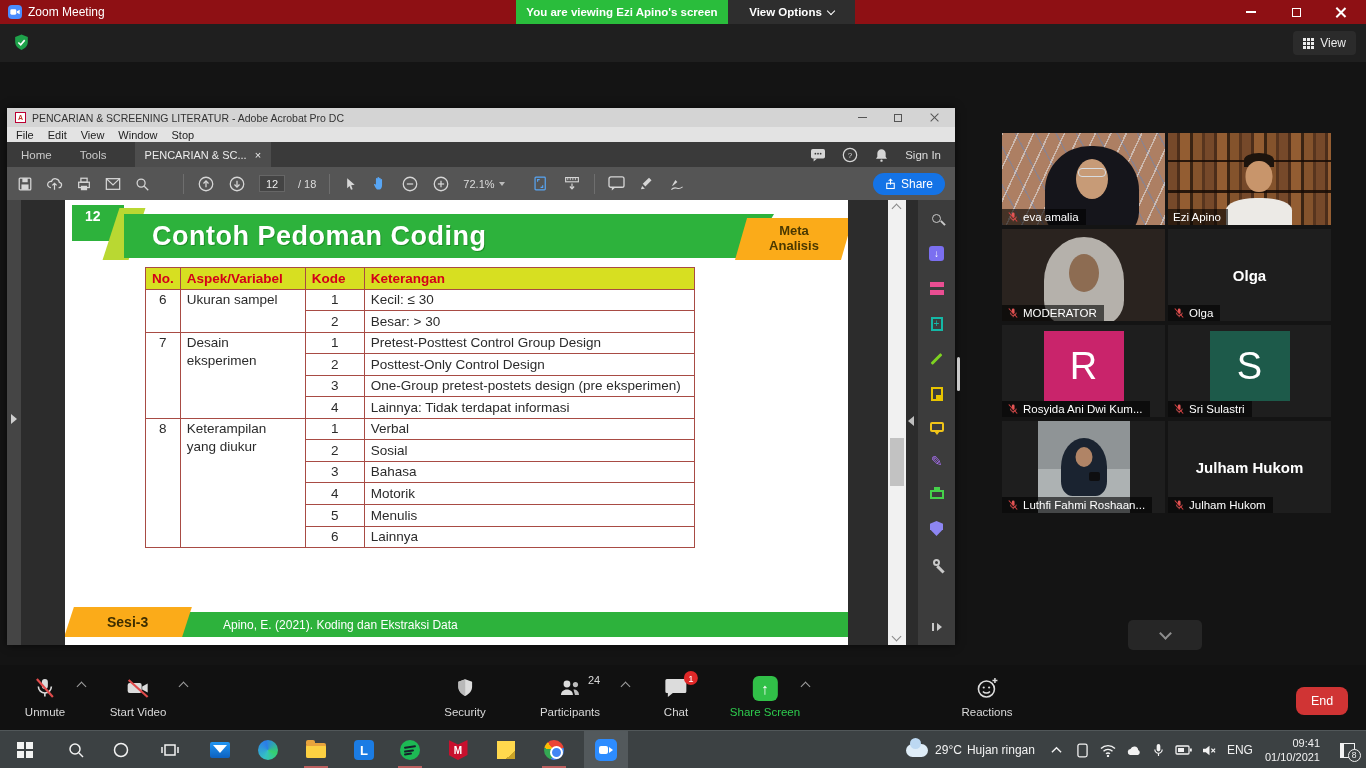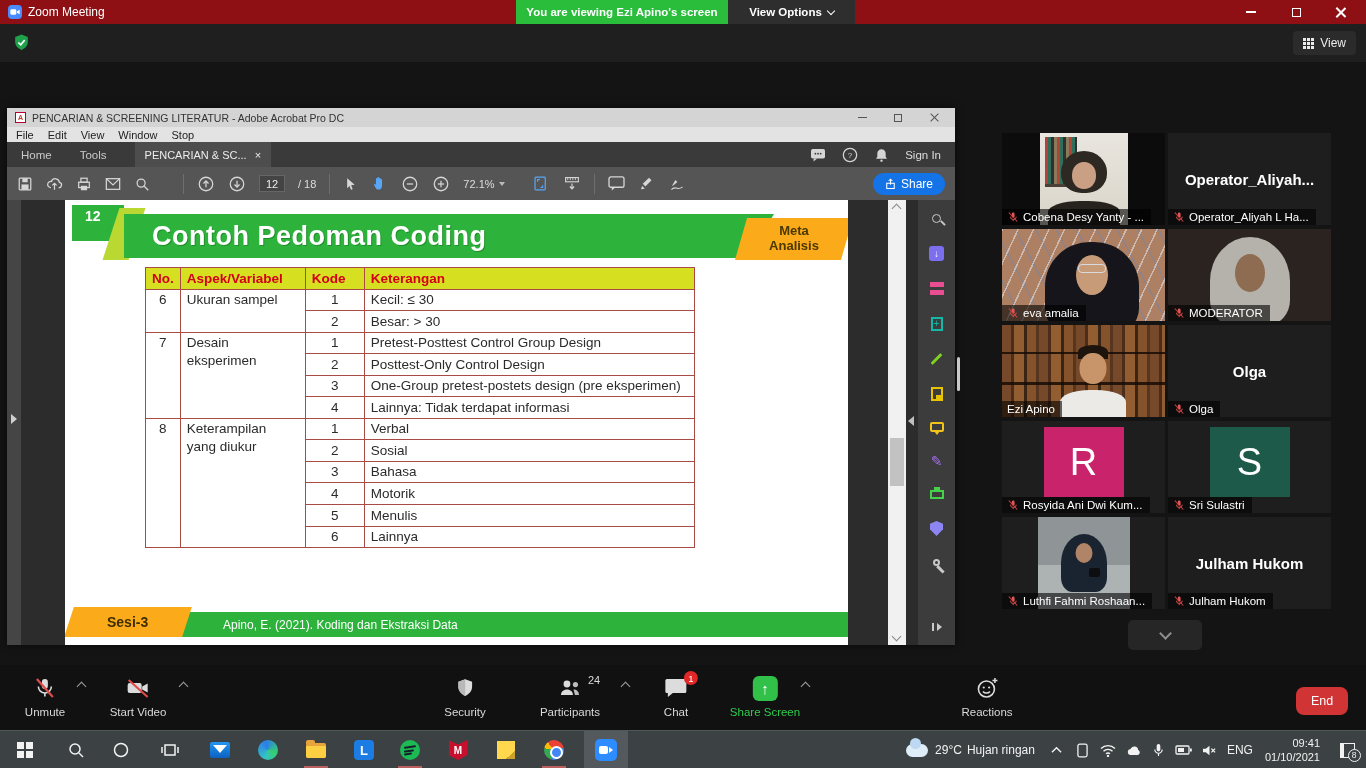--- a/index.html
+++ b/index.html
@@ -514,82 +514,57 @@
           </span>
         </div>
     </div>
   </div>
 </div>
 
 <div class="panel-divider"></div>
 
 <div class="ptiles">
 
-  <div class="tile vid">
-    <div class="pillarbox">
-        <div class="scene sc-cobena">
-          <div class="shelf"></div>
-          <div class="head"></div>
-          <div class="face"></div>
-          <div class="bod"></div>
-        </div>
-      </div>
-    <div class="chip">
-      <svg class="mic">
-          <use href="#mic-muted"></use>
-        </svg>
-      <span>Cobena Desy Yanty - ...</span>
-    </div>
-  </div>
-
-  <div class="tile">
-    <div class="center-name">Operator_Aliyah...</div>
-    <div class="chip">
-      <svg class="mic">
-          <use href="#mic-muted"></use>
-        </svg>
-      <span>Operator_Aliyah L Ha...</span>
-    </div>
-  </div>
+
 
   <div class="tile vid">
     <div class="scene sc-eva">
         <div class="hijab"></div>
         <div class="face"></div>
         <div class="glasses"></div>
       </div>
     <div class="chip">
       <svg class="mic">
           <use href="#mic-muted"></use>
         </svg>
       <span>eva amalia</span>
     </div>
   </div>
 
+  <div class="tile vid active">
+    <div class="scene sc-ezi">
+        <div class="hair"></div>
+        <div class="face"></div>
+        <div class="shirt"></div>
+      </div>
+    <div class="chip">
+      <span>Ezi Apino</span>
+    </div>
+  </div>
+
   <div class="tile vid">
     <div class="scene sc-mod">
         <div class="hijab"></div>
         <div class="face"></div>
       </div>
     <div class="chip">
       <svg class="mic">
           <use href="#mic-muted"></use>
         </svg>
       <span>MODERATOR</span>
-    </div>
-  </div>
-
-  <div class="tile vid active">
-    <div class="scene sc-ezi">
-        <div class="hair"></div>
-        <div class="face"></div>
-        <div class="shirt"></div>
-      </div>
-    <div class="chip">
-      <span>Ezi Apino</span>
     </div>
   </div>
 
   <div class="tile">
     <div class="center-name">Olga</div>
     <div class="chip">
       <svg class="mic">
           <use href="#mic-muted"></use>
         </svg>
       <span>Olga</span>

